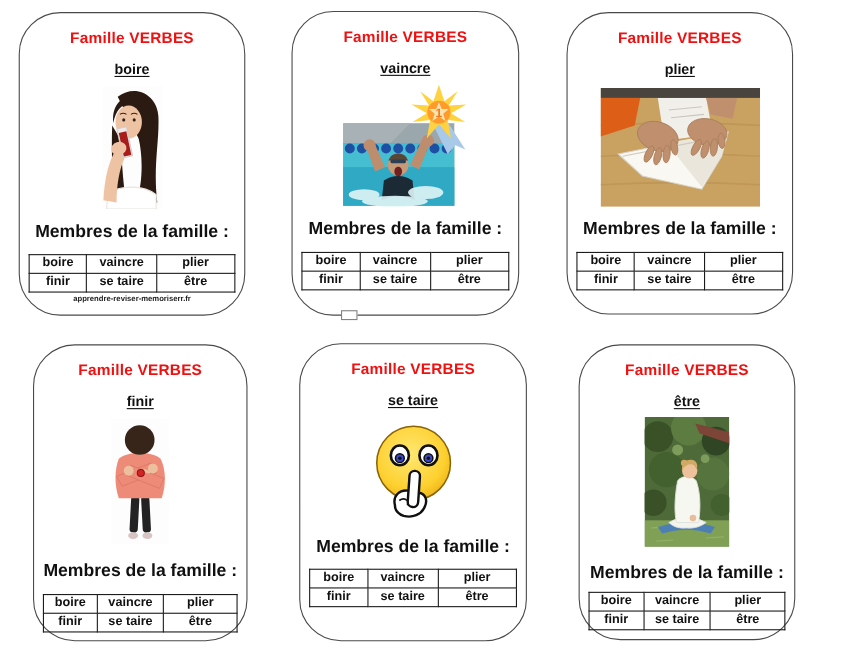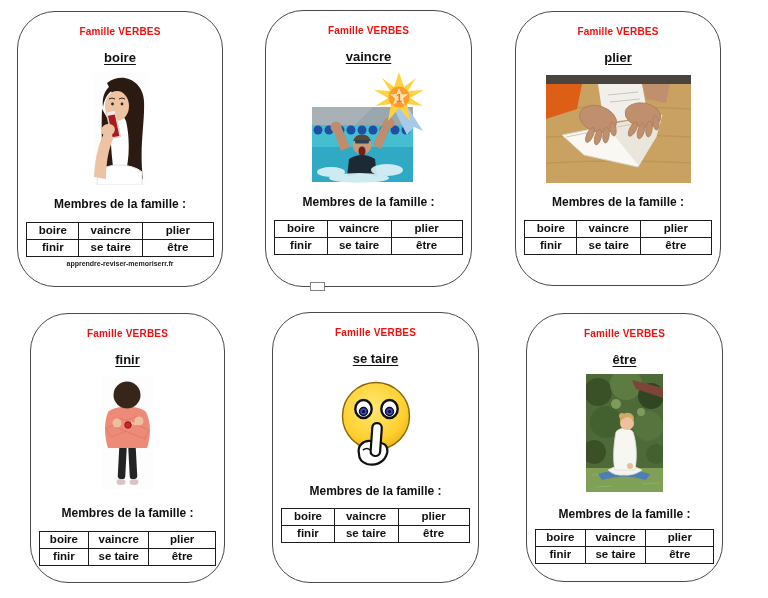--- a/index.html
+++ b/index.html
@@ -8,31 +8,31 @@
   .card{position:absolute;box-sizing:border-box;background:#ffffff;
         border:1.6px solid #4a4a4a;border-radius:38px;
         display:flex;flex-direction:column;align-items:center;}
   .c1{left:17px;top:11px;width:206px;height:276px;}
   .c2{left:265px;top:10px;width:207px;height:277px;}
   .c3{left:515px;top:11px;width:206px;height:275px;}
   .c4{left:30px;top:313px;width:195px;height:270px;}
   .c5{left:272px;top:312px;width:207px;height:271px;}
   .c6{left:526px;top:313px;width:197px;height:269px;}
 
-  .card-title{margin:14px 0 0;font-size:10px;font-weight:bold;color:#f01010;letter-spacing:.2px;}
+  .card-title{margin:14px 0 0;font-size:14px;font-weight:bold;color:#f01010;letter-spacing:.2px;}
   .verb{margin-top:13px;font-size:13px;font-weight:bold;color:#101010;
         text-decoration:underline;text-underline-offset:2px;}
   figure.photo{margin:7px 0 0;padding:0;display:flex;align-items:flex-end;justify-content:center;}
   .c1 .photo{height:113px;}
   .c2 .photo{height:112px;}
   .c3 .photo{margin-top:10px;height:108px;}
   .c4 .photo{margin-top:9px;height:114px;}
   .c5 .photo{margin-top:8px;height:97px;}
   .c6 .photo{height:118px;}
-  .members{margin-top:12px;font-size:12px;font-weight:bold;color:#101010;}
+  .members{margin-top:12px;font-size:16px;font-weight:bold;color:#101010;}
   .c4 .members{margin-top:16px;}
   .c5 .members{margin-top:13px;}
   .c6 .members{margin-top:15px;}
   table.family-table{margin-top:11px;width:92%;border-collapse:collapse;}
   .c5 .family-table{margin-top:10px;}
   .c6 .family-table{margin-top:8px;}
   .family-table td{border:1.5px solid #1c1c1c;height:16px;padding:0;
         text-align:center;vertical-align:middle;
         font-size:11.5px;font-weight:bold;color:#101010;line-height:1;}
   .site{margin-top:3px;font-size:7px;font-weight:bold;color:#222;}

